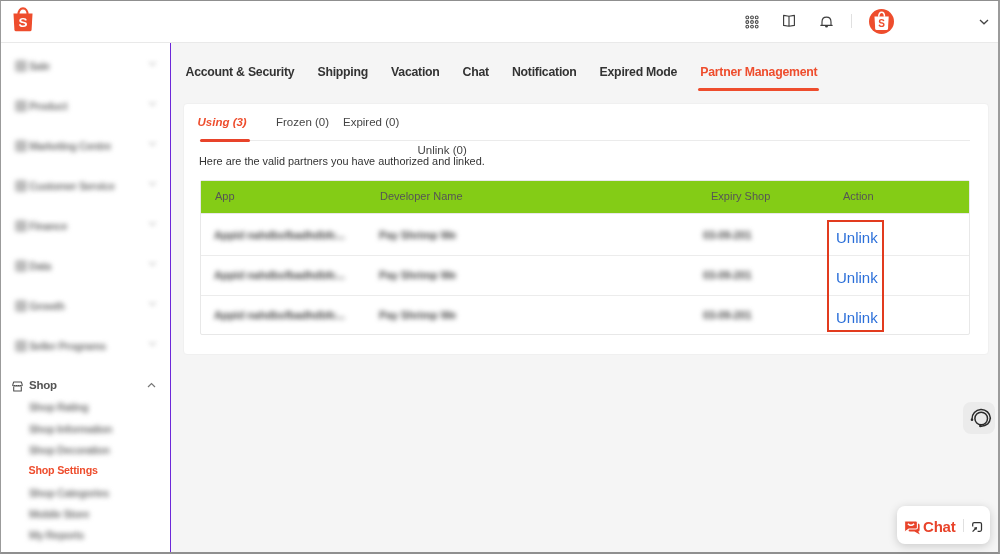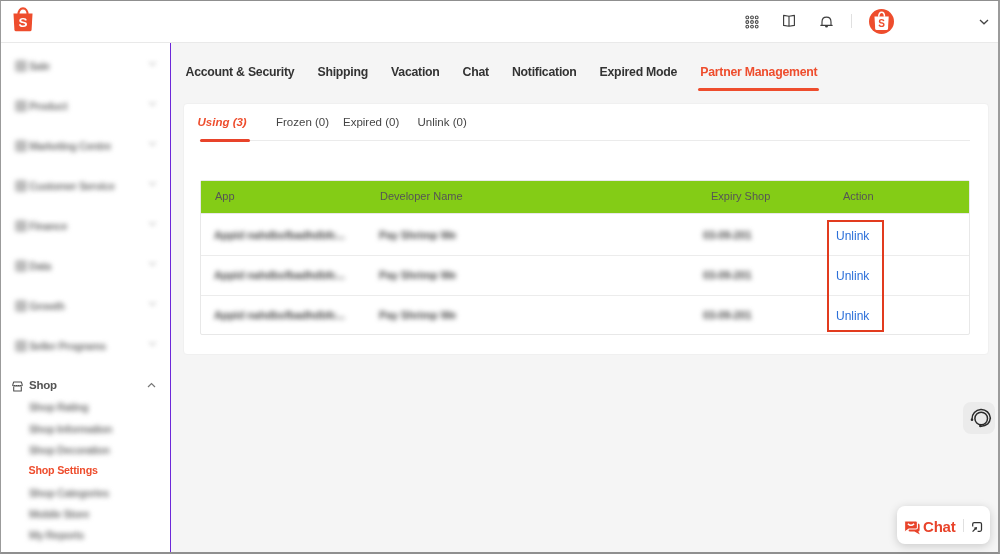--- a/index.html
+++ b/index.html
@@ -31,21 +31,21 @@
 .stab { position:absolute; top:12px; font-size:11.5px; color:#454545; white-space:nowrap; }
 .stab.active { color:#ee4d2d; font-weight:bold;font-style:italic; }
 #subline { position:absolute; left:16px; width:770px; top:35.8px; height:1px; background:#ebebeb; }
 #subred { position:absolute; left:16px; width:50px; top:34.5px; height:3px; background:#e8432a; border-radius:2px; z-index:2; }
 #desc { position:absolute; left:15px; top:50.5px; font-size:10.9px; color:#333; }
 #table { position:absolute; left:16px; top:76px; width:770px; height:155px; border:1px solid #e8e8e8; border-radius:2px; background:#fff; }
 #thead { position:absolute; left:0; top:0; width:768px; height:33px; background:#84cc16; border-bottom:1px solid #e8e8e8; font-size:11px; color:#555; }
 #thead span { position:absolute; top:9px; }
 .rowsep { position:absolute; left:0; width:768px; height:1px; background:#ececec; }
 .blur { position:absolute; font-size:11px; font-weight:bold; color:#4a4a4a; filter:blur(2.4px); white-space:nowrap; letter-spacing:-0.2px; }
-.unlink { position:absolute; left:635px; font-size:12px; color:#2b6fd9; }
+.unlink { position:absolute; left:635px; font-size:15px; color:#2b6fd9; }
 #annot { position:absolute; left:643px; top:115.5px; width:57px; height:112px; border:2px solid #e23b1e; }
 
 #helpbtn { position:absolute; left:962px; top:401px; width:32px; height:32px; background:#ebebeb; border-radius:8px; }
 #chatw { position:absolute; left:896px; top:505px; width:93px; height:38px; background:#fff; border-radius:8px; box-shadow:0 2px 10px rgba(0,0,0,.18); }
 #chatw .txt { position:absolute; left:26px; top:12px; font-size:15px; font-weight:bold; color:#e8432a; letter-spacing:-0.2px; }
 #chatw .div { position:absolute; left:66px; top:13px; width:1px; height:13px; background:#e0e0e0; }
 </style>
 </head>
 <body>
 <div id="win">
@@ -172,23 +172,24 @@
     <span class="t">Vacation</span>
     <span class="t">Chat</span>
     <span class="t">Notification</span>
     <span class="t">Expired Mode</span>
     <span class="t active">Partner Management</span>
   </div>
   <div id="card">
     <span class="stab active" style="left:13.5px;">Using (3)</span>
     <span class="stab" style="left:92px;">Frozen (0)</span>
     <span class="stab" style="left:159px;">Expired (0)</span>
-    <span class="stab" style="left:233.5px;">Unlink (0)</span>
+    <span class="stab" style="left:233.5px;margin-top:28px;">Unlink (0)</span>
     <div id="subred"></div>
     <div id="subline"></div>
+    <div id="desc">Here are the valid partners you have authorized and linked.</div>
     <div id="table">
       <div id="thead">
         <span style="left:14px;">App</span>
         <span style="left:179px;">Developer Name</span>
         <span style="left:510px;">Expiry Shop</span>
         <span style="left:642px;">Action</span>
       </div>
       <div class="rowsep" style="top:74px;"></div>
       <div class="rowsep" style="top:114px;"></div>
       <span class="blur" style="left:13px; top:48px;">Appid nahdbsfbadhdbfc...</span>

